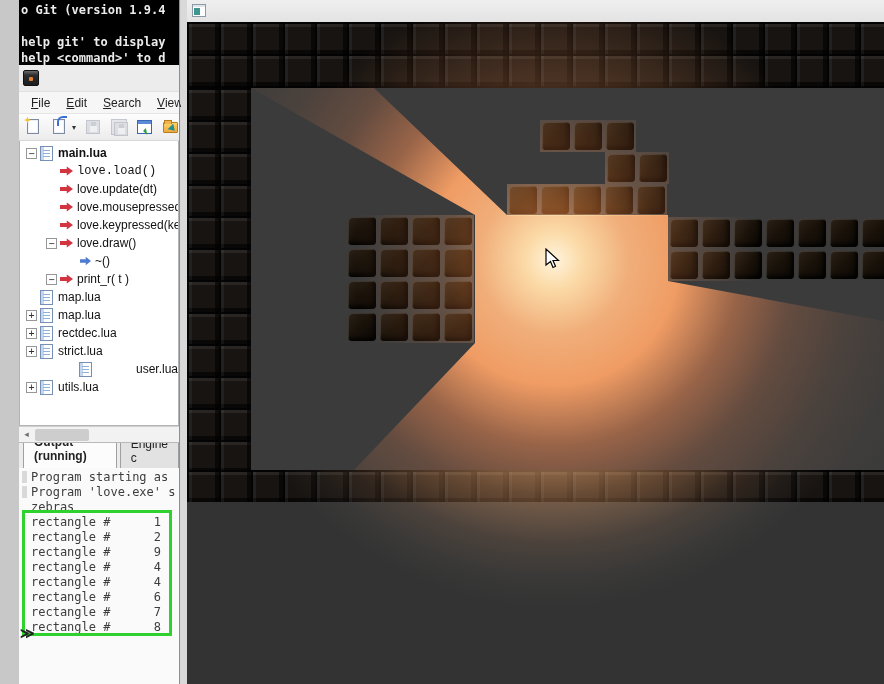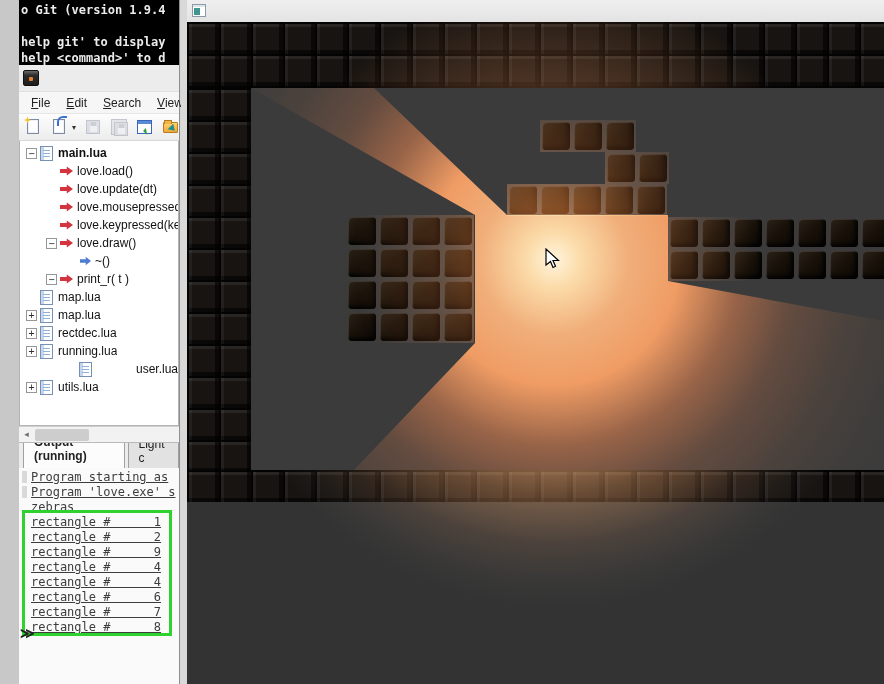--- a/index.html
+++ b/index.html
@@ -86,21 +86,21 @@
   .hscroll{flex:0 0 16px;background:#f2f2f2;border-top:1px solid #cfcfcf;position:relative;}
   .hs-btn{position:absolute;left:0;top:0;width:15px;height:15px;color:#707070;font-size:9px;
         text-align:center;line-height:15px;}
   .hs-thumb{position:absolute;left:16px;top:2px;width:54px;height:12px;background:#cdcdcd;border-radius:2px;}
 
   .out-tabs{flex:0 0 26px;background:#ececec;display:flex;align-items:flex-end;
         padding-left:4px;gap:3px;border-top:1px solid #b9b9b9;overflow:hidden;}
   .console{flex:1 1 auto;background:#fafafa;position:relative;overflow:hidden;
         font-family:"DejaVu Sans Mono",monospace;font-size:12px;line-height:15px;
         color:#3d3d3d;padding:2px 0 0 12px;}
-  .cline{white-space:pre;height:15px;text-decoration:underline;}
+  .cline{white-space:pre;height:15px;}
   .gutter-mark{position:absolute;left:3px;width:5px;height:12px;background:#d9d9d9;}
   .green-box{position:absolute;left:3px;top:42px;width:150px;height:126px;
         border:3px solid #2fd12f;pointer-events:none;}
   .prompt{position:absolute;left:1px;top:158px;font-size:14px;font-weight:bold;color:#222;
         font-family:"DejaVu Sans Mono",monospace;}
 
   
   .gap-strip{position:absolute;left:162px;top:0;width:6px;height:684px;background:#d9d9d9;}
   .game-win{position:absolute;left:168px;top:0;width:716px;height:684px;background:#333;}
   .gtitle{position:absolute;left:0;top:0;width:716px;height:22px;
@@ -175,21 +175,21 @@
         </div>
       </div>
 
 
     <div class="tree" id="tree">
         <div class="trow" style="padding-left: 6px;">
           <div class="ebox">−</div>
           <div class="docic"></div>
           <div class="tlabel bold">main.lua</div>
         </div>
-        <div class="trow" style="padding-left: 26px;">
+        <div class="trow" style="padding-left: 26px; font-family: Liberation Mono, monospace;">
           <div class="espacer"></div>
           <div class="arrow-red"></div>
           <div class="tlabel">love.load()</div>
         </div>
         <div class="trow" style="padding-left: 26px;">
           <div class="espacer"></div>
           <div class="arrow-red"></div>
           <div class="tlabel">love.update(dt)</div>
         </div>
         <div class="trow" style="padding-left: 26px;">
@@ -228,42 +228,42 @@
           <div class="tlabel">map.lua</div>
         </div>
         <div class="trow" style="padding-left: 6px;">
           <div class="ebox">+</div>
           <div class="docic"></div>
           <div class="tlabel">rectdec.lua</div>
         </div>
         <div class="trow" style="padding-left: 6px;">
           <div class="ebox">+</div>
           <div class="docic"></div>
-          <div class="tlabel">running.lua</div>
+          <div class="tlabel">strict.lua</div>
         </div>
         <div class="trow" style="padding-left: 6px; justify-content: space-between;">
           <div class="espacer"></div>
           <div class="docic"></div>
           <div class="tlabel">user.lua</div>
         </div>
         <div class="trow" style="padding-left: 6px;">
           <div class="ebox">+</div>
           <div class="docic"></div>
           <div class="tlabel">utils.lua</div>
         </div>
       </div>
 
     <div class="hscroll">
       <div class="hs-btn" id="hsArrow">◂</div>
       <div class="hs-thumb"></div>
     </div>
 
     <div class="out-tabs" id="outtabs">
         <span class="tab active">Output (running)</span>
-        <span class="tab">Light c</span>
+        <span class="tab">Engine c</span>
       </div>
 
     <div class="console" id="console">
       <span class="gutter-mark" style="top:3px"></span>
       <span class="gutter-mark" style="top:18px"></span>
       <div id="clines">
           <div class="cline">Program starting as</div>
           <div class="cline">Program 'love.exe' s</div>
           <div class="cline">zebras</div>
           <div class="cline">rectangle #      1</div>

